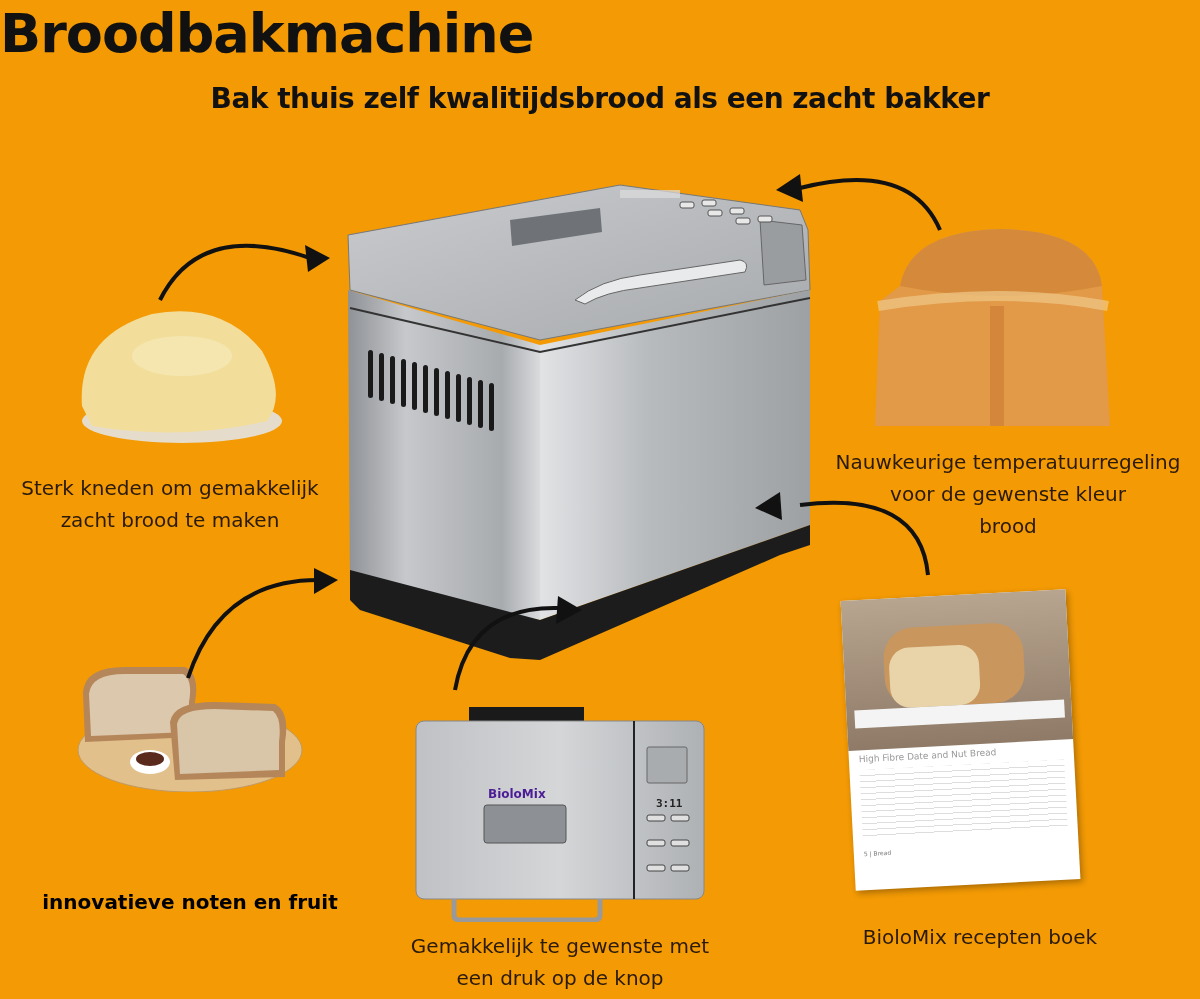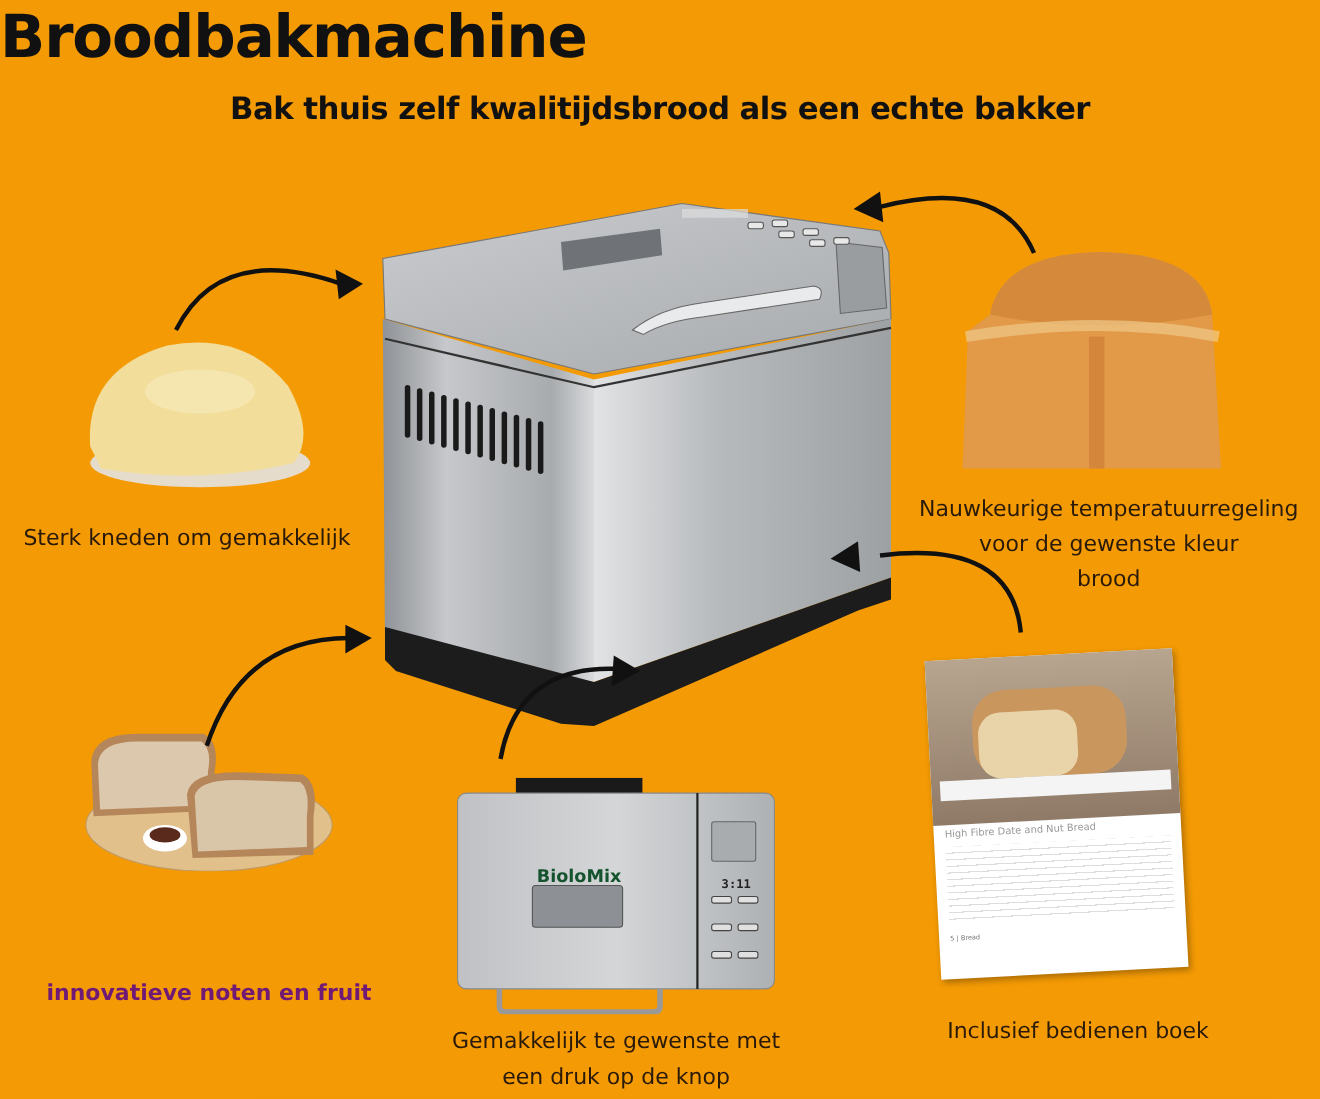--- a/index.html
+++ b/index.html
@@ -1,28 +1,28 @@
 <!DOCTYPE html>
 <html><head>
 <meta charset="utf-8">
 <style>
   html, body { margin:0; padding:0; }
   body { width:1200px; height:999px; background:#f39a05; position:relative; overflow:hidden; font-family:"DejaVu Sans", sans-serif; color:#111; }
   .abs { position:absolute; }
   .title { left:0; width:1200px; top:2px; text-align:left; font-size:54px; font-weight:bold; letter-spacing:-1px; color:#111; }
   .subtitle { left:0; width:1200px; top:82px; text-align:center; font-size:28px; font-weight:bold; letter-spacing:-0.5px; color:#111; }
   .caption { text-align:center; font-size:20px; line-height:32px; color:#2a1a0a; }
-  .caption-bold { text-align:center; font-size:20px; line-height:32px; font-weight:bold; color:#701a75; }
+  .caption-bold { text-align:center; font-size:20px; line-height:32px; font-weight:bold; color:#000000; }
   .arrow svg { overflow:visible; }
 </style>
 </head>
 <body>
 
 <div class="abs title">Broodbakmachine</div>
-<div class="abs subtitle">Bak thuis zelf kwalitijdsbrood als een echte bakker</div>
+<div class="abs subtitle">Bak thuis zelf kwalitijdsbrood als een zacht bakker</div>
 
 <div class="abs" style="left:340px;top:180px;width:475px;height:480px;">
   <svg width="475" height="480" viewBox="0 0 475 480">
     <defs>
       <linearGradient id="steelL" x1="0" x2="1" y1="0" y2="0">
         <stop offset="0" stop-color="#8f9296"></stop>
           <stop offset="0.3" stop-color="#c6c8cb"></stop>
           <stop offset="0.8" stop-color="#a8abae"></stop>
           <stop offset="1" stop-color="#d9dbdd"></stop>
       </linearGradient>
@@ -121,21 +121,21 @@
     <g fill="#e0e0e0" stroke="#444">
       <rect x="233" y="108" width="18" height="6" rx="2"></rect>
         <rect x="257" y="108" width="18" height="6" rx="2"></rect>
       <rect x="233" y="133" width="18" height="6" rx="2"></rect>
         <rect x="257" y="133" width="18" height="6" rx="2"></rect>
       <rect x="233" y="158" width="18" height="6" rx="2"></rect>
         <rect x="257" y="158" width="18" height="6" rx="2"></rect>
     </g>
     <path d="M40,192 L40,208 Q40,213 46,213 L180,213 Q186,213 186,208 L186,192" fill="none" stroke="#999" stroke-width="5"></path>
   </svg>
-  <div class="abs" style="left:74px;top:80px;font-size:16px;font-weight:bold;color:#14532d;">BioloMix</div>
+  <div class="abs" style="left:74px;top:80px;font-size:12px;font-weight:bold;color:#4c1d95;">BioloMix</div>
   <div class="abs" style="left:242px;top:52px;font-size:11px;font-weight:bold;color:#222;font-family:'DejaVu Sans Mono',monospace;margin-top:38px;">3:11</div>
 </div>
 
 <div class="abs" style="left:848px;top:595px;width:225px;height:290px;transform:rotate(-3deg);background:#fff;box-shadow:2px 3px 6px rgba(0,0,0,0.3);">
   <div style="height:150px;background:linear-gradient(#b8a58f,#8e7a67);position:relative;">
     <div style="position:absolute;left:40px;top:30px;width:140px;height:80px;border-radius:30px;background:#c9965e;"></div>
     <div style="position:absolute;left:45px;top:50px;width:90px;height:60px;border-radius:20px;background:#e8d4a8;"></div>
     <div style="position:absolute;left:8px;top:110px;width:210px;height:18px;background:#f4f4f4;"></div>
   </div>
   <div style="font-size:9px;color:#999;padding:4px 10px;">High Fibre Date and Nut Bread</div>
@@ -157,32 +157,33 @@
       <polygon points="338,580 314,568 314,594"></polygon>
       <polygon points="776,190 800,174 803,202"></polygon>
       <polygon points="755,508 780,492 782,520"></polygon>
       <polygon points="582,610 558,596 556,624"></polygon>
     </g>
   </svg>
 </div>
 
 <div class="abs caption" style="left:0;top:472px;width:340px;">
   <div>Sterk kneden om gemakkelijk</div>
+  <div>zacht brood te maken</div>
 </div>
 
 <div class="abs caption" style="left:808px;top:446px;width:400px;">
   <div>Nauwkeurige temperatuurregeling</div>
   <div>voor de gewenste kleur</div>
   <div>brood</div>
 </div>
 
 <div class="abs caption-bold" style="left:0;top:886px;width:380px;">
   <div>innovatieve noten en fruit</div>
 </div>
 
 <div class="abs caption" style="left:380px;top:930px;width:360px;">
   <div>Gemakkelijk te gewenste met</div>
   <div>een druk op de knop</div>
 </div>
 
 <div class="abs caption" style="left:800px;top:921px;width:360px;">
-  <div>Inclusief bedienen boek</div>
+  <div>BioloMix recepten boek</div>
 </div>
 
 </body></html>

